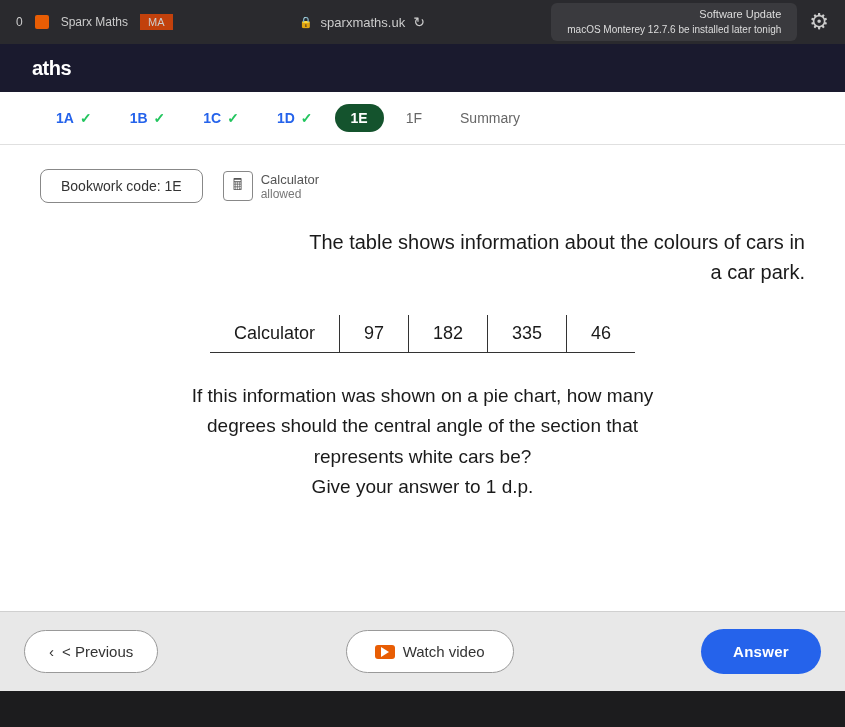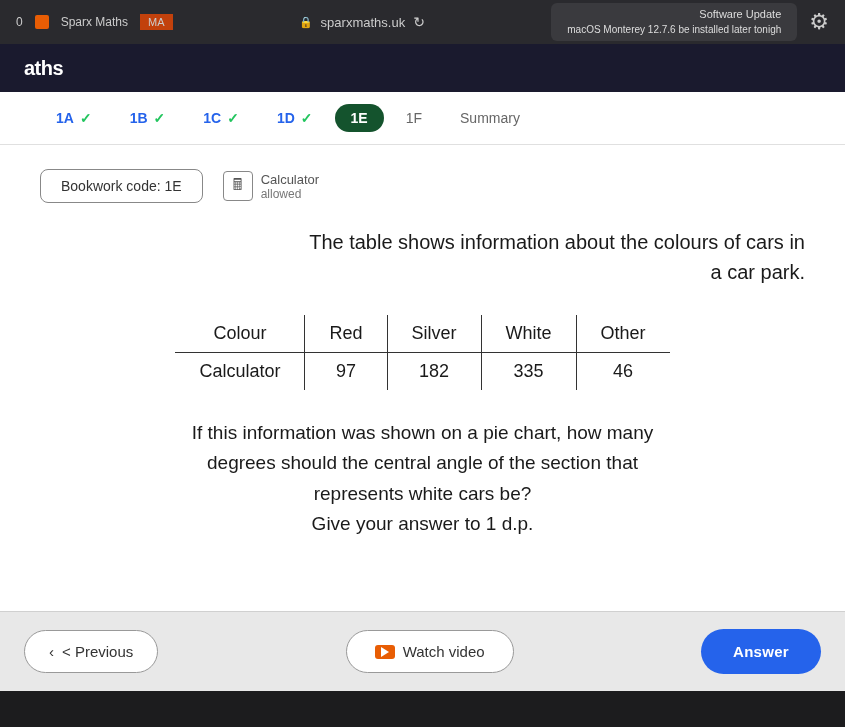--- a/index.html
+++ b/index.html
@@ -67,21 +67,21 @@
       flex-direction: column;
     }
 
     
     .app-header {
       background: #1a1a2e;
       height: 48px;
       display: flex;
       align-items: center;
       justify-content: space-between;
-      padding: 0 24px;
+      padding: 0 32px;
       color: white;
     }
     .app-header-left {
       font-size: 20px;
       font-weight: 700;
       color: #ffffff;
       letter-spacing: -0.5px;
     }
     .app-header-right {
       display: flex;
@@ -351,27 +351,20 @@
         </div>
       </div>
     </div>
 
     <div class="question-text">
       The table shows information about the colours of cars in<br>a car park.
     </div>
 
     <table class="data-table">
       <tbody>
-          <tr>
-        <td>Colour</td>
-        <td>Red</td>
-        <td>Silver</td>
-        <td>White</td>
-        <td>Other</td>
-      </tr>
       <tr>
         <td>Calculator</td>
         <td>97</td>
         <td>182</td>
         <td>335</td>
         <td>46</td>
       </tr>
     </tbody>
       </table>
 

